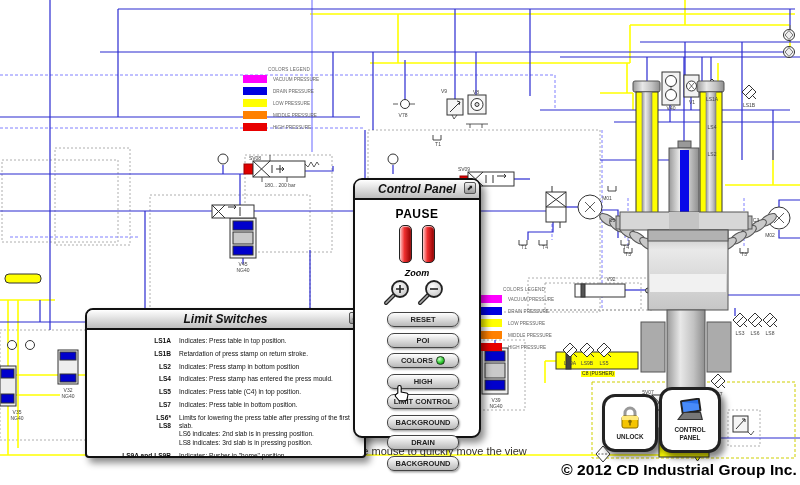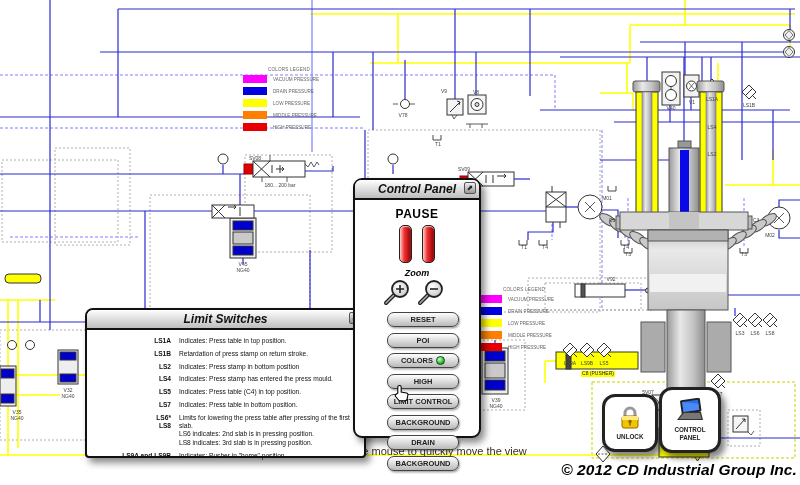--- a/index.html
+++ b/index.html
@@ -47,21 +47,21 @@
   .ls-text{font-size:6.6px;color:#111;line-height:1.25;}
   
   .round-btn{position:absolute;background:#fff;border:3px solid #222;border-radius:13px;
              box-shadow:4px 5px 6px rgba(0,0,0,.5);display:flex;flex-direction:column;
              align-items:center;justify-content:center;z-index:10;}
   #unlock-btn{left:602px;top:394px;width:50px;height:52px;}
   #ctrlpanel-btn{left:659px;top:387px;width:56px;height:60px;}
   .round-btn .rb-label{font-size:6.3px;font-weight:bold;color:#222;text-align:center;line-height:1.3;margin-top:2px;white-space:pre-line;}
   
   #hint-text{position:absolute;left:344px;top:445px;font-size:11px;color:#33302b;z-index:5;}
-  #copyright{position:absolute;right:3px;top:461px;font-size:15.5px;font-weight:bold;color:#000;z-index:6;letter-spacing:.1px;font-style:italic;}
+  #copyright{position:absolute;right:3px;top:461px;font-size:15.5px;font-weight:bold;color:#000;z-index:6;letter-spacing:.1px;}
   #hand-cursor{position:absolute;left:394px;top:384px;z-index:40;}
 </style>
 </head>
 <body>
 
 <div id="schematic">
 <svg width="800" height="462" viewBox="0 0 800 462">
   <defs>
     <linearGradient id="gv" x1="0" y1="0" x2="1" y2="0">
       <stop offset="0" stop-color="#9a9a9a"></stop>

